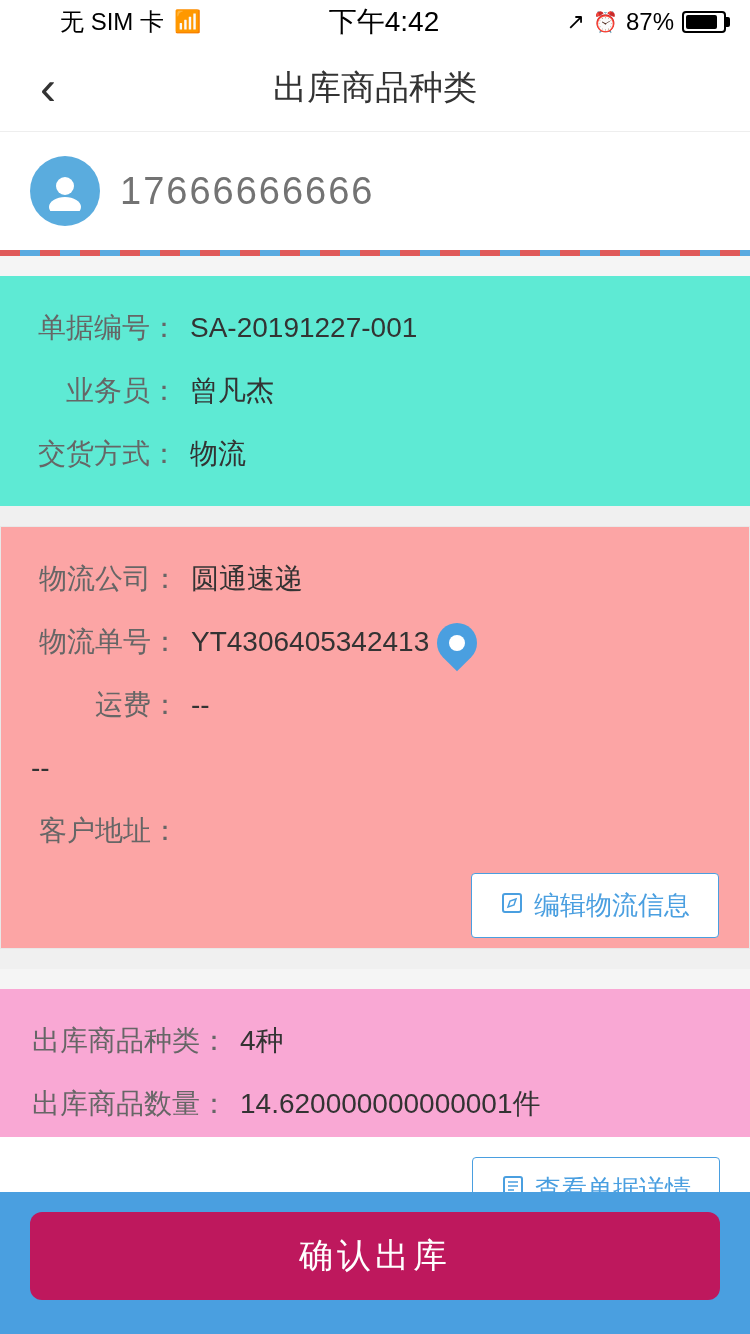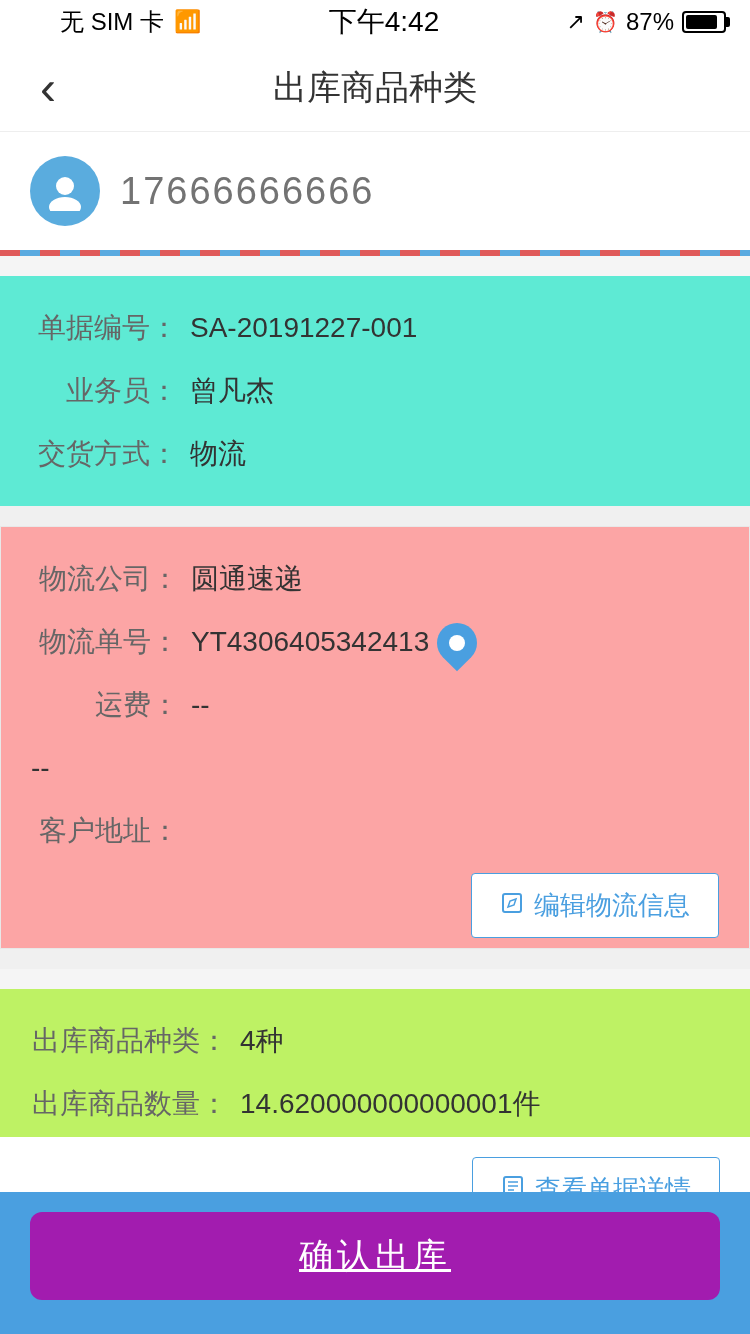--- a/index.html
+++ b/index.html
@@ -161,21 +161,21 @@
       display: flex;
       align-items: center;
       gap: 10px;
       cursor: pointer;
       background: #fff;
     }
     .btn-icon { font-size: 26px; }
 
     
     .goods-section {
-      background: #bef264;
+      background: #f9a8d4;
       margin-top: 20px;
       padding: 30px 30px 10px;
     }
 
     
     .detail-btn {
       display: flex;
       align-items: center;
       justify-content: flex-end;
       padding: 20px 30px 30px;
@@ -187,29 +187,28 @@
       position: fixed;
       bottom: 0;
       left: 0;
       width: 750px;
       padding: 20px 30px 34px;
       background: #4a9fe0;
     }
     .confirm-btn {
       width: 100%;
       height: 88px;
-      background: #a21caf;
+      background: #be185d;
       color: #fff;
       font-size: 34px;
       font-weight: 500;
       border: none;
       border-radius: 12px;
       cursor: pointer;
       letter-spacing: 4px;
-      text-decoration: underline;
     }
 
     
     .bottom-spacer { height: 180px; }
 
     .gray-section-divider {
       height: 20px;
       background: #f0f0f0;
     }
   </style>

